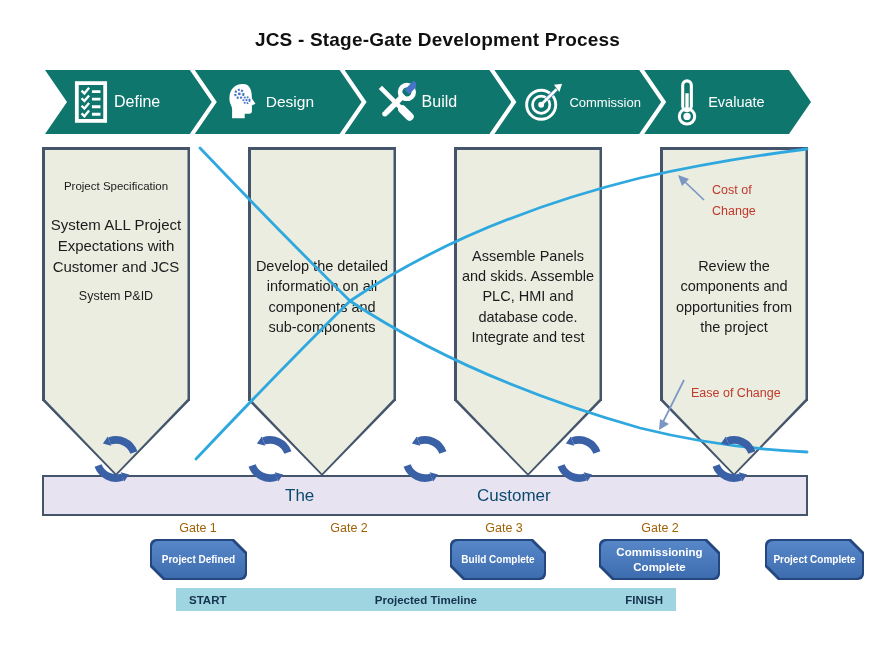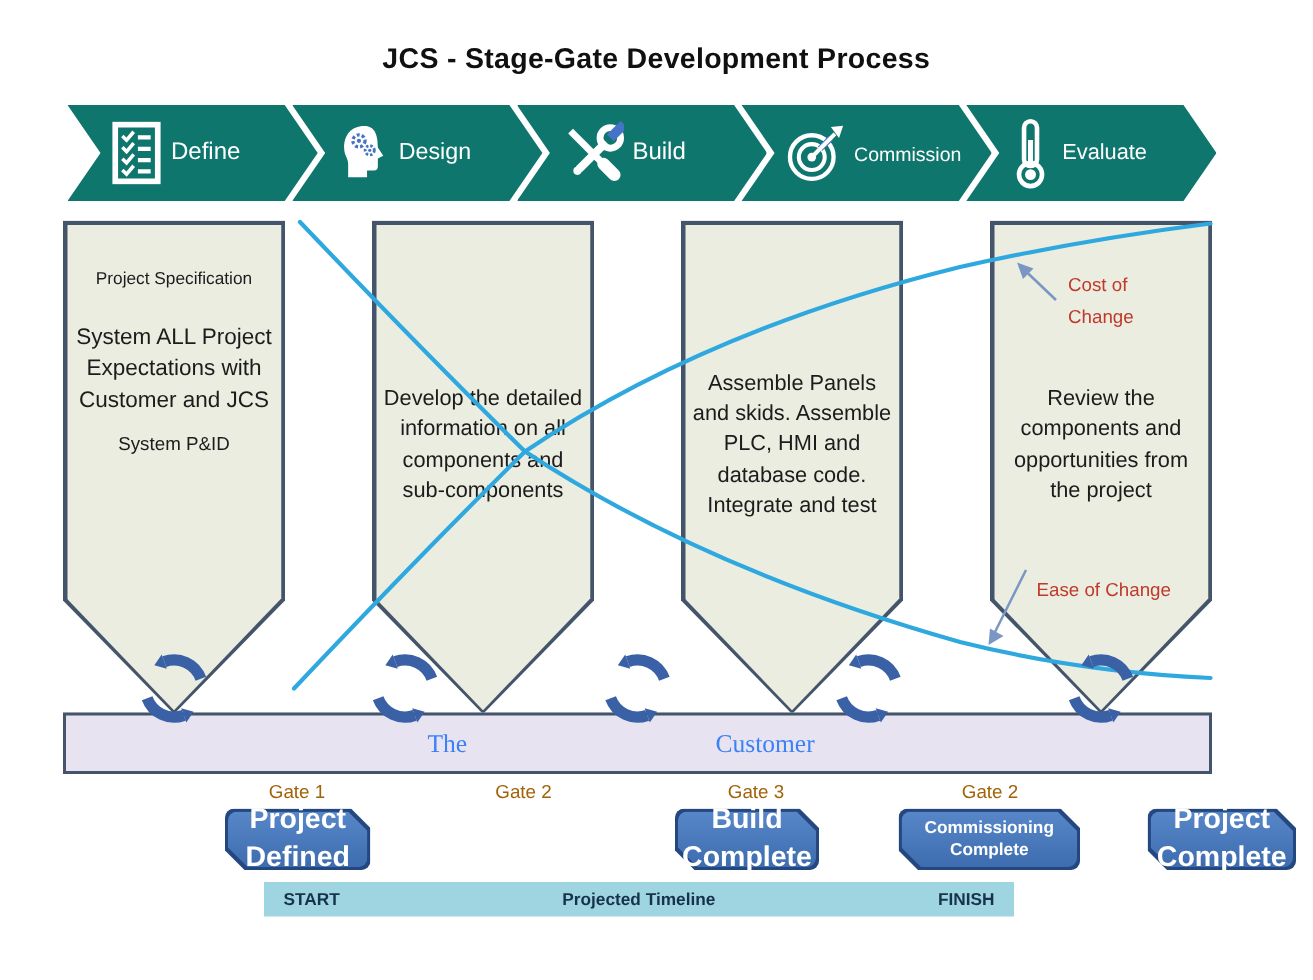--- a/index.html
+++ b/index.html
@@ -44,35 +44,35 @@
   .overlay { position: absolute; left: 0; top: 0; pointer-events: none; }
 
   .cost-label { position: absolute; left: 712px; top: 180px; width: 58px;
                 font-size: 12.5px; line-height: 1.65; color: #C0392B; }
   .ease-label { position: absolute; left: 691px; top: 375px; white-space: nowrap;
                 font-size: 12.5px; color: #C0392B; margin-top: 11px; }
 
   
   .customer-bar { position: absolute; left: 42px; top: 475px; width: 766px; height: 41px;
                   background: #E8E3F0; border: 2px solid #44546A; }
-  .cust-word { position: absolute; top: 486px; font-size: 17px; color: #3b82f6; font-family: Liberation Serif, serif; }
+  .cust-word { position: absolute; top: 486px; font-size: 17px; color: #0c4a6e; }
   .cust-word.w1 { left: 285px; }
   .cust-word.w2 { left: 477px; }
 
   .cycle { position: absolute; top: 427px; }
 
   
   .gate { position: absolute; top: 521px; width: 80px; text-align: center;
           font-size: 12.5px; color: #a16207; }
   .milestone { position: absolute; top: 539px; height: 41px; }
   .ms-border, .ms-fill { clip-path: polygon(0 0, calc(100% - 13px) 0, 100% 13px, 100% 100%, 13px 100%, 0 calc(100% - 13px)); border-radius: 6px; }
   .ms-border { position: absolute; inset: 0; background: #24477F; }
   .ms-fill { position: absolute; inset: 2px; background: linear-gradient(#5787C9, #3E6DAF); }
   .ms-label { position: absolute; inset: 0; display: flex; align-items: center; justify-content: center;
-              text-align: center; color: #fff; font-size: 19px; font-weight: 600; line-height: 1.3; padding: 0 4px; }
+              text-align: center; color: #fff; font-size: 10px; font-weight: 600; line-height: 1.3; padding: 0 4px; }
   .milestone.small .ms-label { font-size: 11.5px; }
 
   .timeline { position: absolute; left: 176px; top: 588px; width: 500px; height: 23px;
               background: #9ED5E1; display: flex; align-items: center; justify-content: space-between;
               padding: 0 13px; font-size: 11.5px; font-weight: bold; color: #16324C; }
 </style>
 </head>
 <body>
 
 <div class="canvas">

